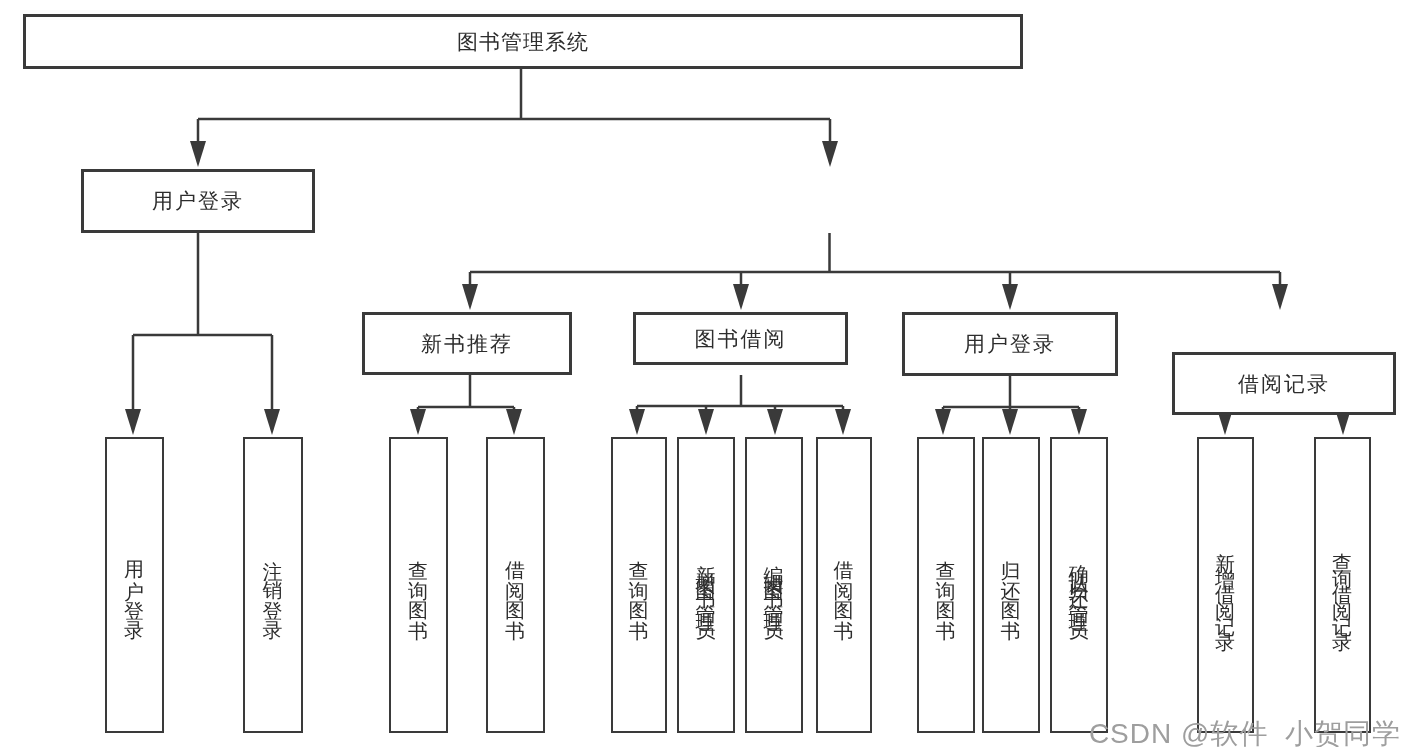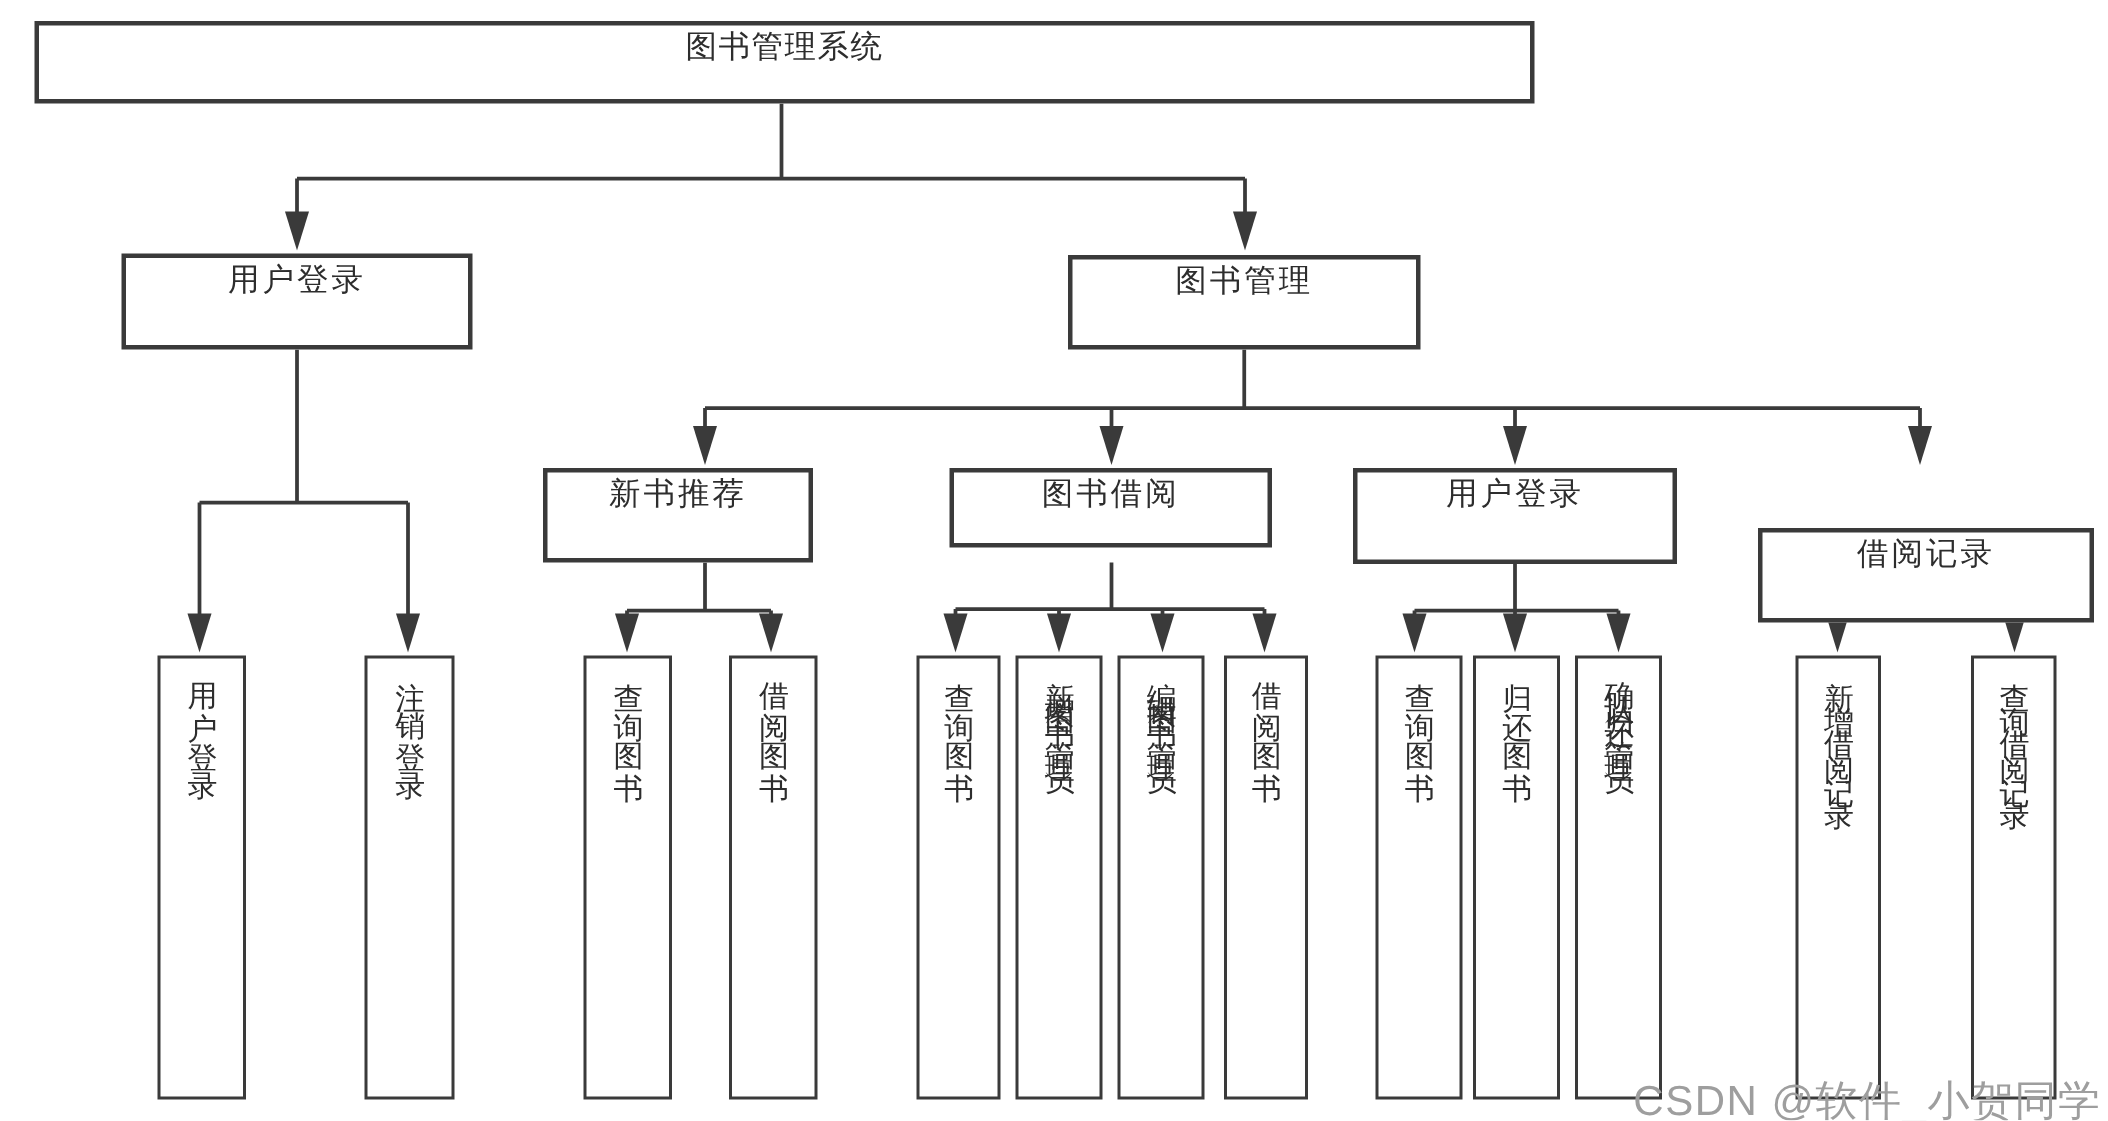--- a/index.html
+++ b/index.html
@@ -15,21 +15,21 @@
     background:var(--bg);
     font-family:"Liberation Sans","DejaVu Sans",sans-serif;
     overflow:hidden;
   }
   #connectors{position:absolute;left:0;top:0;z-index:1;}
   .node{
     position:absolute;
     box-sizing:border-box;
     background:#fff;
     border:3px solid var(--line);
-    display:flex;align-items:flex-start;justify-content:center;
+    display:flex;align-items:center;justify-content:center;
     color:var(--text);
     z-index:2;
   }
   .node-root{left:23px;top:14px;width:1000px;height:55px;font-size:21px;letter-spacing:1px;}
   .node-l2,.node-l3{font-size:21px;letter-spacing:2px;}
   .leaf{
     top:437px;height:296px;
     border-width:2.5px;
     font-size:20px;
   }
@@ -103,25 +103,22 @@
     </g>
   </svg>
 
   <div class="node node-root">
     <span>图书管理系统</span>
   </div>
 
   <div class="node node-l2" style="left:81px;top:169px;width:234px;height:64px;">
     <span>用户登录</span>
   </div>
-  <div class="node node-l2" style="left:712px;top:170px;width:235px;height:63px;">
-    <span>图书管理</span>
-  </div>
 
-  <div class="node node-l3" style="left:362px;top:312px;width:180px;height:63px;">
+  <div class="node node-l3" style="left:362px;top:312px;width:210px;height:63px;">
     <span>新书推荐</span>
   </div>
   <div class="node node-l3" style="left:633px;top:312px;width:215px;height:53px;">
     <span>图书借阅</span>
   </div>
   <div class="node node-l3" style="left:902px;top:312px;width:216px;height:64px;">
     <span>用户登录</span>
   </div>
   <div class="node node-l3" style="left:1172px;top:304px;width:224px;height:63px;margin-top:48px;">
     <span>借阅记录</span>

